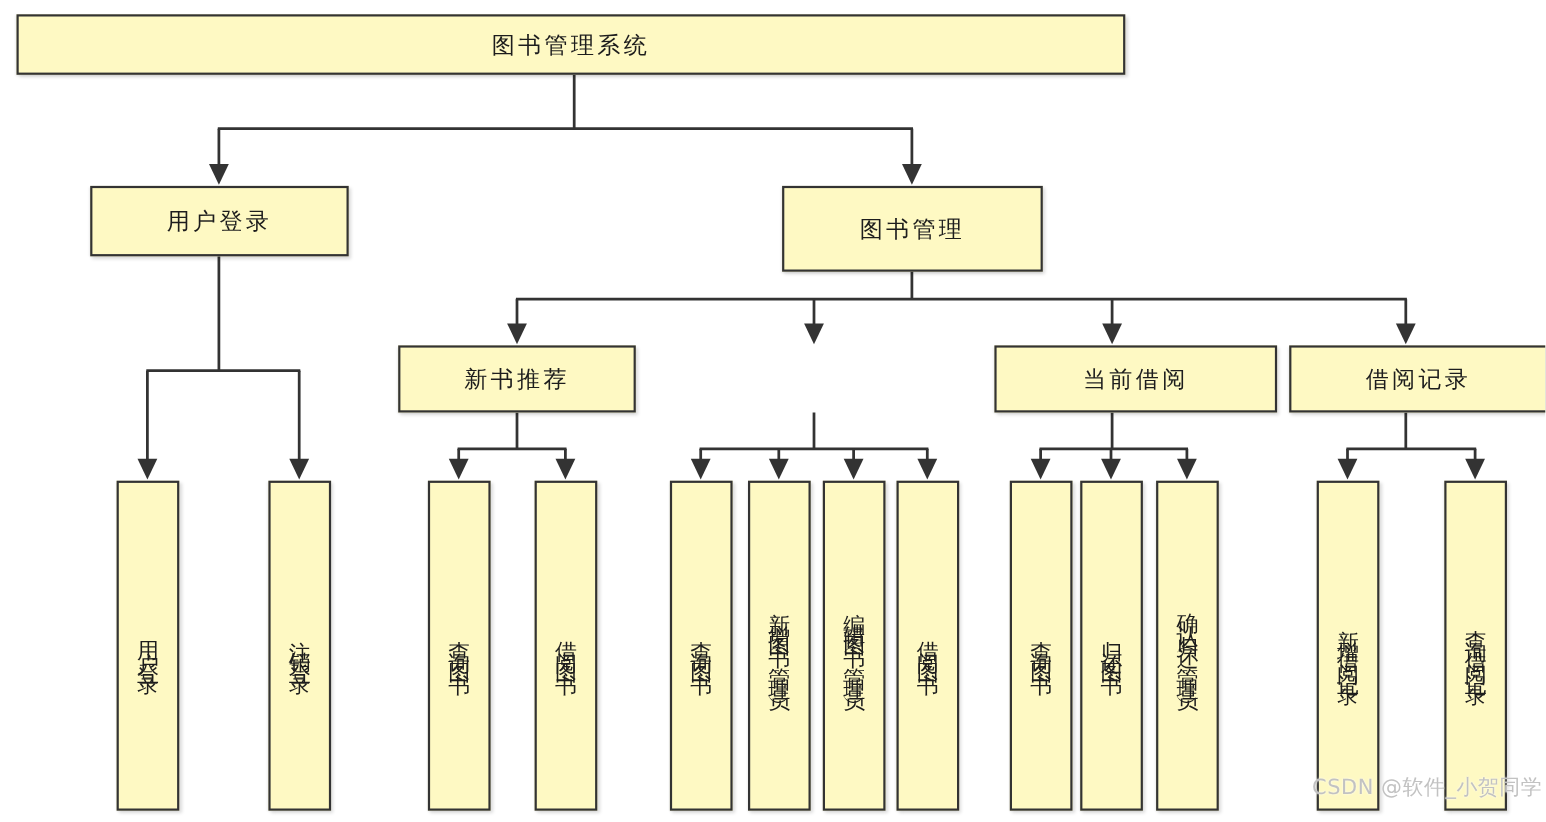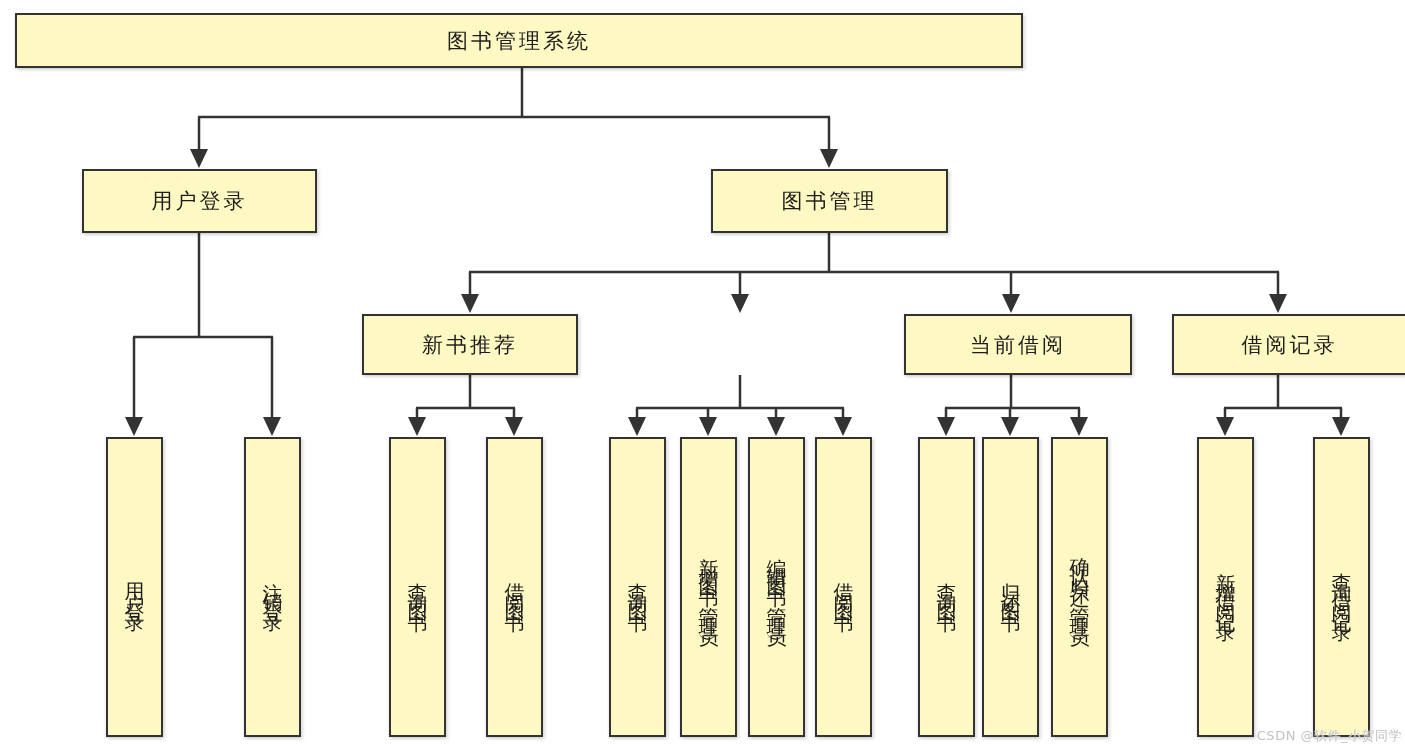--- a/index.html
+++ b/index.html
@@ -22,35 +22,35 @@
     display:flex;align-items:center;justify-content:center;text-align:center;
   }
   .node.h .label{font-size:21px;letter-spacing:3px;white-space:nowrap;}
   .node.v .label{
     writing-mode:vertical-rl;text-orientation:mixed;
     font-size:20px;letter-spacing:10px;line-height:1.05;
   }
   
   .n-root{left:15px;top:13px;width:1008px;height:55px;}
   .n-l2a{left:82px;top:169px;width:235px;height:64px;}
-  .n-l2b{left:711px;top:169px;width:237px;height:64px;align-items:center;}
+  .n-l2b{left:711px;top:169px;width:237px;height:78px;align-items:center;}
   .n-l3a{left:362px;top:314px;width:216px;height:61px;}
   .n-l3b{left:632px;top:314px;width:216px;height:61px;}
-  .n-l3c{left:904px;top:314px;width:228px;height:61px;}
+  .n-l3c{left:904px;top:314px;width:257px;height:61px;}
   .n-l3d{left:1172px;top:314px;width:235px;height:61px;}
   .leaf{top:437px;width:57px;height:300px;}
   .n-f1{left:106px;}  .n-f2{left:244px;}
   .n-f3{left:389px;}  .n-f4{left:486px;}
   .n-f5{left:609px;}  .n-f6{left:680px;}
   .n-f7{left:748px;}  .n-f8{left:815px;}
   .n-f9{left:918px;}  .n-f10{left:982px;} .n-f11{left:1051px;}
   .n-f12{left:1197px;}.n-f13{left:1313px;}
   .watermark{
-    position:absolute;right:3px;bottom:2px;z-index:10;
-    font-size:13px;letter-spacing:0.5px;color:var(--wm);
+    position:absolute;right:3px;bottom:18px;z-index:10;
+    font-size:19px;letter-spacing:0.5px;color:var(--wm);
     text-shadow:0 0 2px #ffffff;white-space:nowrap;
   }
 </style>
 </head>
 <body>
 
 <div class="stage">
 
   <svg class="wires" width="1405" height="747" viewBox="0 0 1405 747">
       <line x1="522" y1="68" x2="522" y2="117" stroke="#333333" stroke-width="2.5"></line>

